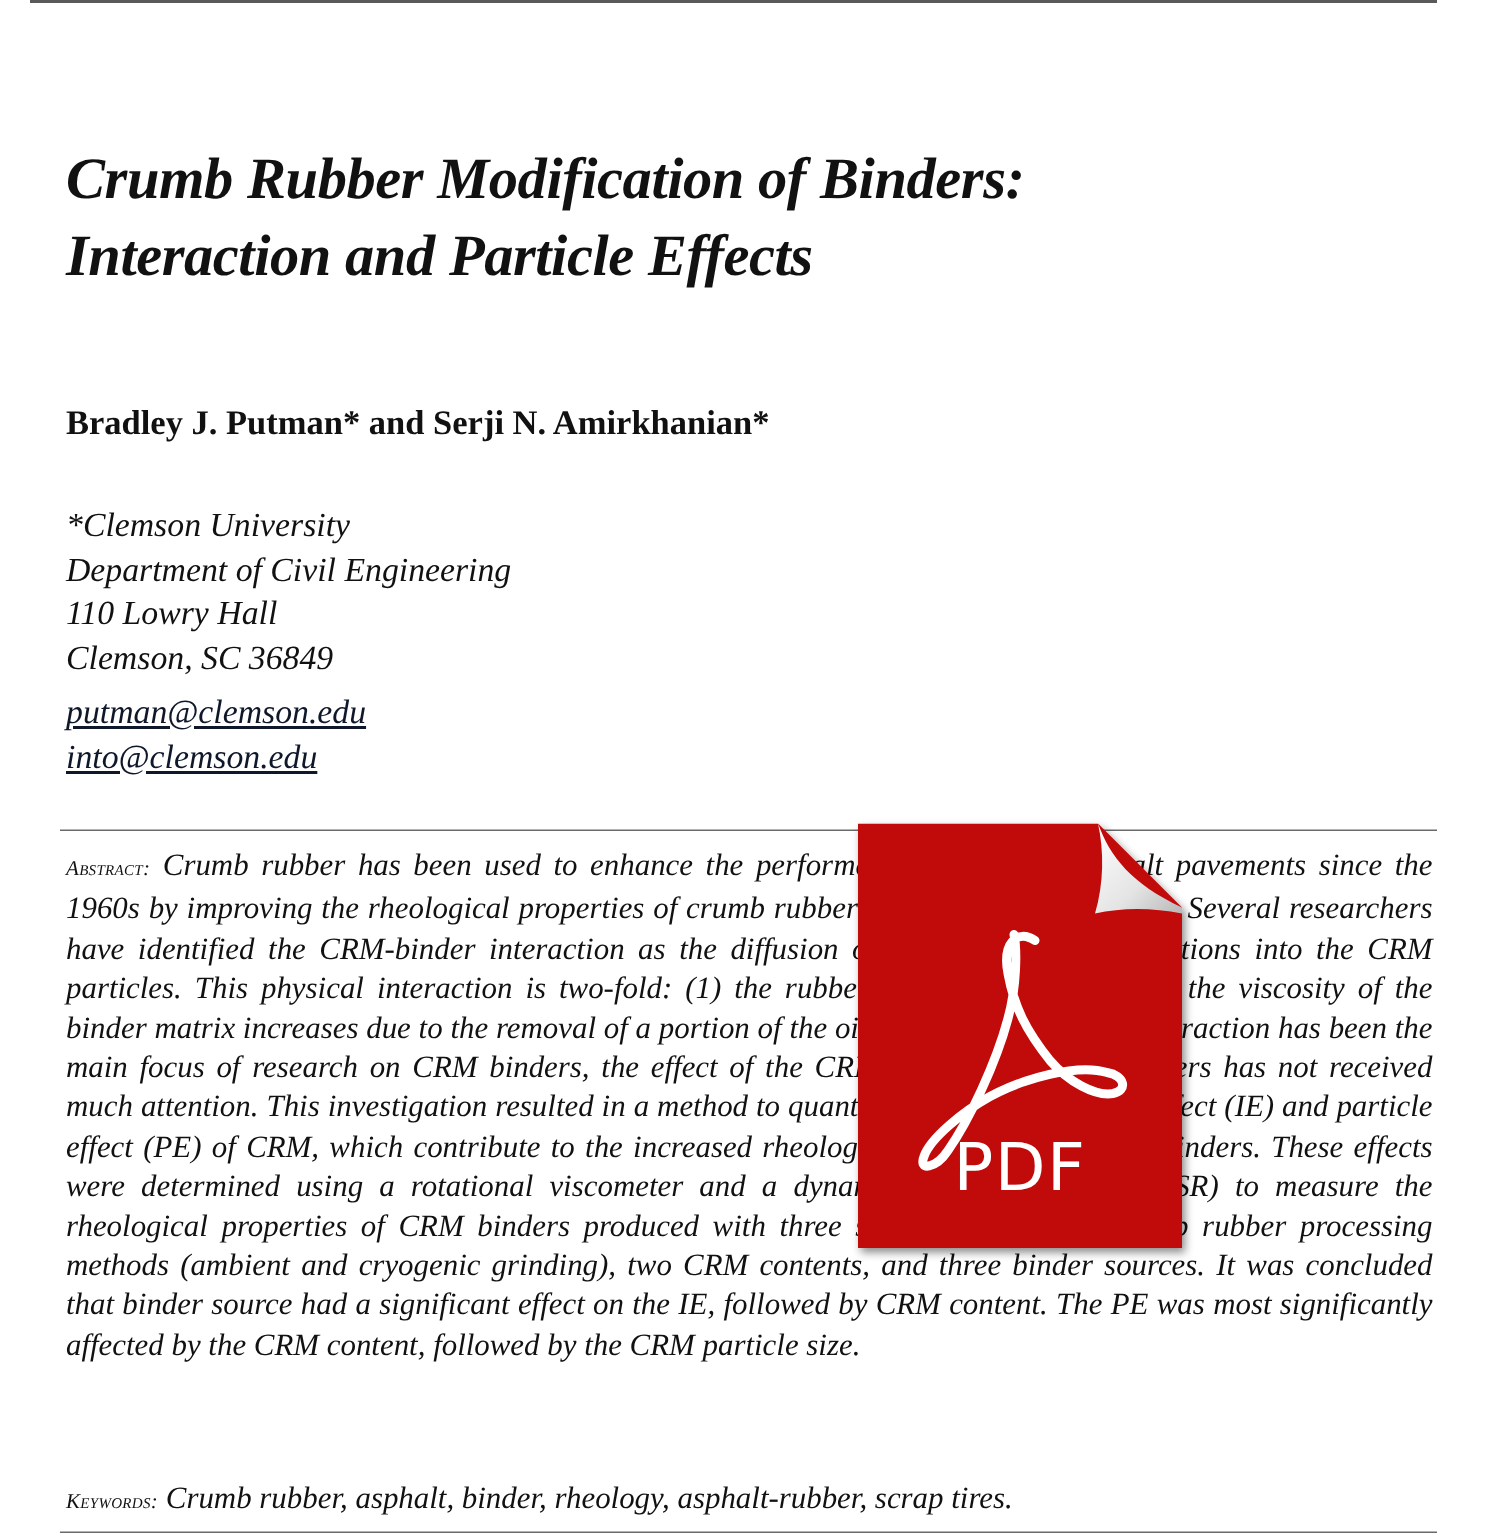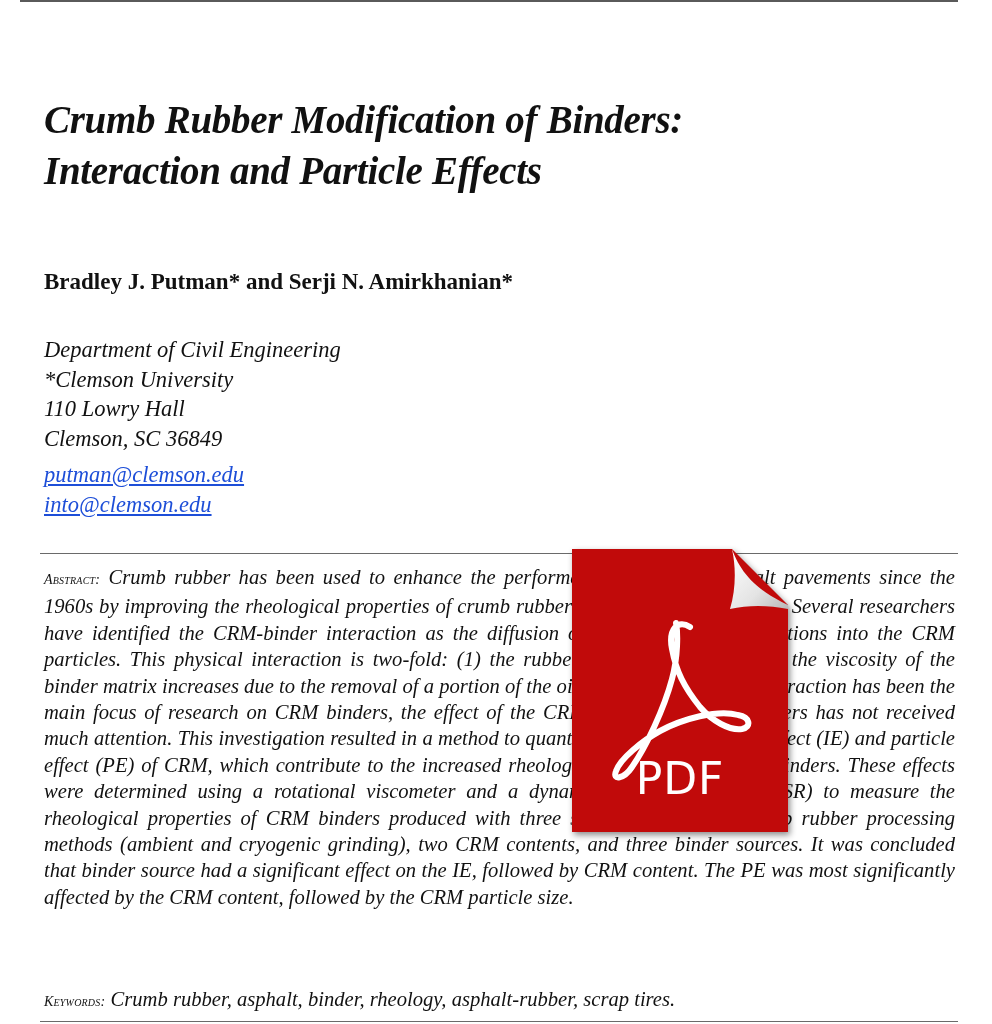--- a/index.html
+++ b/index.html
@@ -25,21 +25,21 @@
     }
     .affil {
       position: absolute; left: 44px; top: 335px;
       font-style: italic; font-size: 22.5px; line-height: 29.5px;
     }
     .affil div { white-space: nowrap; }
     .emails {
       position: absolute; left: 44px; top: 460px;
       font-style: italic; font-size: 22.5px; line-height: 29.5px;
     }
-    .emails a { display: block; color: #1d4ed8; text-decoration: underline; }
+    .emails a { display: block; color: #0f172a; text-decoration: underline; }
 
     .abstract {
       position: absolute; left: 44px; top: 564px; width: 911px;
       font-style: italic; font-size: 20.6px; line-height: 26.4px;
       text-align: justify; margin: 0;
     }
     .abstract .lbl, .keywords .lbl {
       font-variant: small-caps; font-size: 14px; letter-spacing: 0.2px;
     }
     .keywords {
@@ -66,22 +66,22 @@
 <div class="rule top"></div>
 
 <h1 class="title">
   <span>Crumb Rubber Modification of Binders:</span><br>
   <span>Interaction and Particle Effects</span>
 </h1>
 
 <p class="authors">Bradley J. Putman* and Serji N. Amirkhanian*</p>
 
 <div class="affil">
+  <div>*Clemson University</div>
   <div>Department of Civil Engineering</div>
-  <div>*Clemson University</div>
   <div>110 Lowry Hall</div>
   <div>Clemson, SC 36849</div>
 </div>
 
 <div class="emails">
   <a>putman@clemson.edu</a>
   <a>into@clemson.edu</a>
 </div>
 
 <div class="rule mid"></div>

